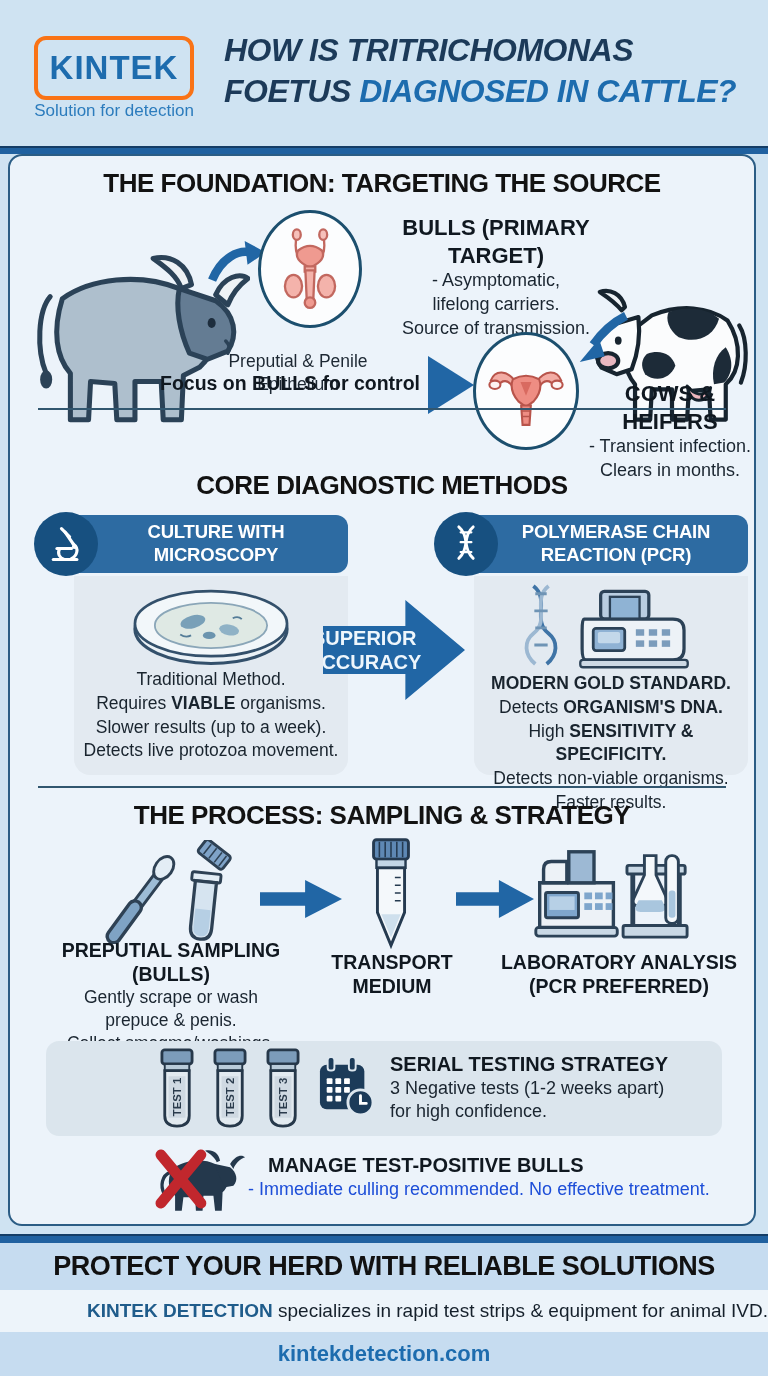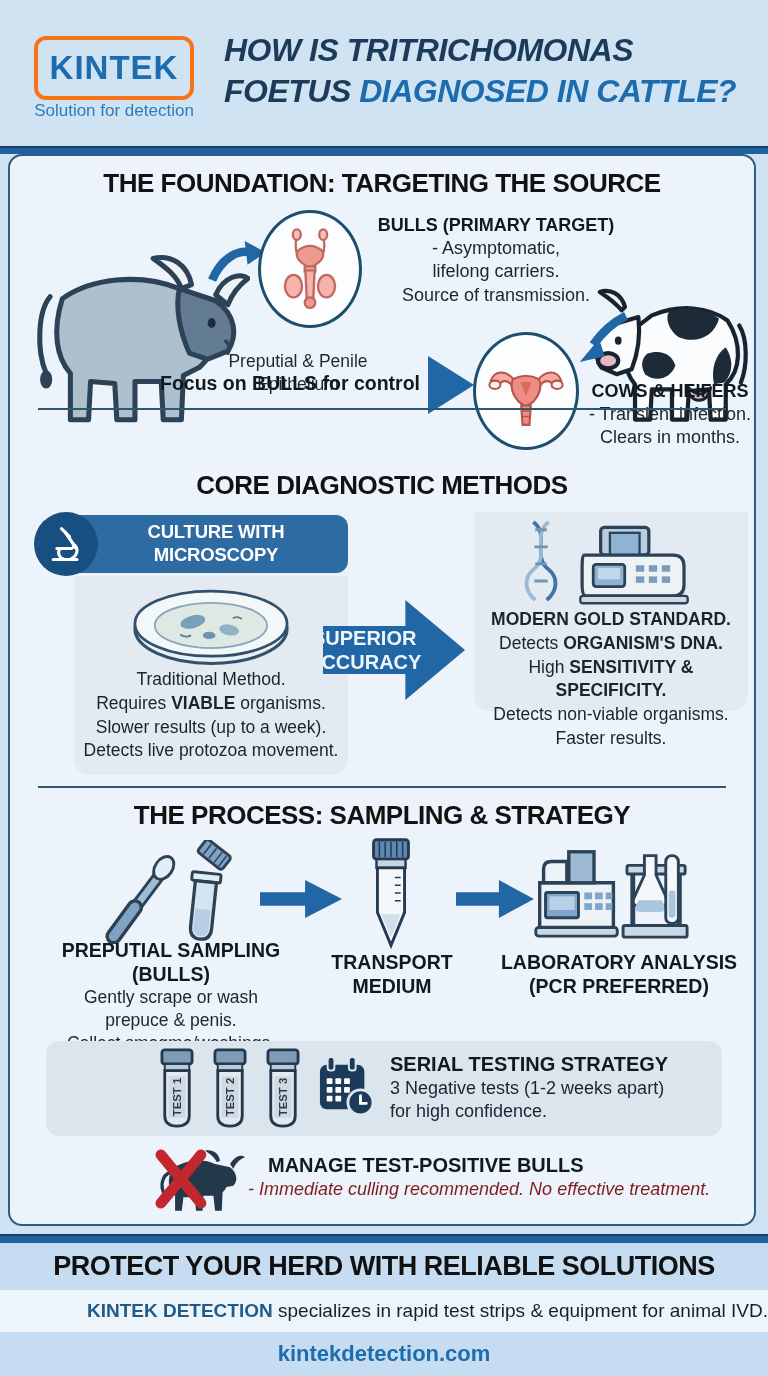--- a/index.html
+++ b/index.html
@@ -35,21 +35,21 @@
   h2{position:absolute;top:12px;left:0;width:100%;margin:0;text-align:center;
     font-size:26px;font-weight:800;color:#121212;letter-spacing:-0.5px;}
   
   .circle-ill{border:3px solid #1c4f6e;border-radius:50%;background:#fcfdfe;
     display:flex;align-items:center;justify-content:center;}
   #circle-male{left:248px;top:54px;width:98px;height:112px;}
   #circle-uterus{left:463px;top:176px;width:100px;height:112px;}
   #caption-epithelium{left:186px;top:194px;width:204px;text-align:center;
     font-size:17.5px;line-height:1.32;color:#1d2833;}
   #bulls-block{left:360px;top:58px;width:252px;text-align:center;}
-  .blk-title{font-size:18px;font-weight:800;color:#101820;line-height:1.25;}
+  .blk-title{font-size:22px;font-weight:800;color:#101820;line-height:1.25;}
   .blk-line{font-size:18px;line-height:1.33;color:#1a2530;}
   #focus-label{left:108px;top:216px;width:302px;text-align:right;
     font-size:19.5px;font-weight:800;color:#101820;}
   #tri-arrow{left:418px;top:200px;width:46px;height:58px;background:#2166a5;
     clip-path:polygon(0 0,100% 50%,0 100%);}
   #cows-block{left:576px;top:224px;width:168px;text-align:center;}
   #bull-svg{left:18px;top:70px;}
   #cow-svg{left:578px;top:108px;}
   #curve1{left:198px;top:82px;}
   #curve2{left:558px;top:156px;}
@@ -89,21 +89,21 @@
     background:#dbe5ed;border-radius:13px;}
   #serial-tubes{position:absolute;left:110px;top:7px;display:flex;gap:11px;}
   #calendar-wrap{position:absolute;left:272px;top:13px;}
   #serial-text{position:absolute;left:344px;top:10px;width:325px;text-align:left;}
   #serial-text .st-title{font-size:20px;font-weight:800;color:#101820;line-height:1.3;}
   #serial-text .st-line{font-size:18px;line-height:1.3;color:#1a2530;}
   #manage-row{position:absolute;left:0;top:356px;width:744px;}
   #bullx-svg{position:absolute;left:138px;top:0;}
   #manage-text{position:absolute;left:238px;top:8px;width:480px;text-align:left;}
   #manage-text .m-title{font-size:20px;font-weight:800;color:#101820;line-height:1.3;margin-left:20px;}
-  #manage-text .m-desc{font-size:18px;color:#7f1d1d;line-height:1.3;font-style:italic;}
+  #manage-text .m-desc{font-size:18px;color:#1d4ed8;line-height:1.3;}
   
   .band{position:absolute;left:0;width:768px;display:flex;align-items:center;justify-content:center;}
   #band1{top:1243px;height:47px;background:#c6dcf0;}
   #band1 .f-head{font-size:27px;font-weight:800;color:#111;letter-spacing:-0.5px;}
   #band2{top:1290px;height:42px;background:#edf4fa;font-size:19px;color:#15202b;justify-content:flex-end;}
   #band3{top:1332px;height:44px;background:#c6dcf0;}
   #band3 .site{font-size:22px;font-weight:800;color:#1d6cae;text-decoration:none;}
   .f-navy{color:#1f5c8b;font-weight:800;}
   svg{display:block;}
 </style>
@@ -264,20 +264,35 @@
     </div>
 
     <div id="arrow-superior">
       <div class="al">
         <div>SUPERIOR</div>
         <div>ACCURACY</div>
       </div>
     </div>
 
     <div class="method-card" id="card-pcr">
+      <div class="pill">
+        <div class="pill-circle">
+          <svg width="36" height="40" viewBox="0 0 40 44">
+            <g stroke="#fff" stroke-width="3.2" fill="none" stroke-linecap="round">
+              <path d="M12,3 C24,13 16,27 28,38"></path>
+              <path d="M28,3 C16,13 24,27 12,38"></path>
+              <path d="M14,9 h12 M14,20 h12 M14,31 h12" stroke-width="2.4"></path>
+            </g>
+          </svg>
+        </div>
+        <div class="pill-bar">
+          <div class="pl">POLYMERASE CHAIN</div>
+          <div class="pl">REACTION (PCR)</div>
+        </div>
+      </div>
       <div class="card-body">
         <div class="icon-row">
           <svg width="38" height="88" viewBox="0 0 40 92">
             <path d="M12,4 C30,18 10,40 28,54 C38,62 38,76 26,86" stroke="#3f74a6" stroke-width="4" fill="none"></path>
             <path d="M28,4 C10,18 30,40 12,54 C2,62 2,76 14,86" stroke="#9cb8d2" stroke-width="4" fill="none"></path>
             <path d="M14,12 h12 M13,30 h14 M14,48 h12 M13,66 h14" stroke="#6f94b5" stroke-width="3" fill="none"></path>
           </svg>
           <svg width="132" height="88" viewBox="0 0 140 95">
             <rect x="34" y="10" width="52" height="30" rx="4" fill="#b9cde0" stroke="#2c4257" stroke-width="3.5"></rect>
             <rect x="44" y="16" width="32" height="24" fill="#8fb3d4" stroke="#2c4257" stroke-width="2.5"></rect>

